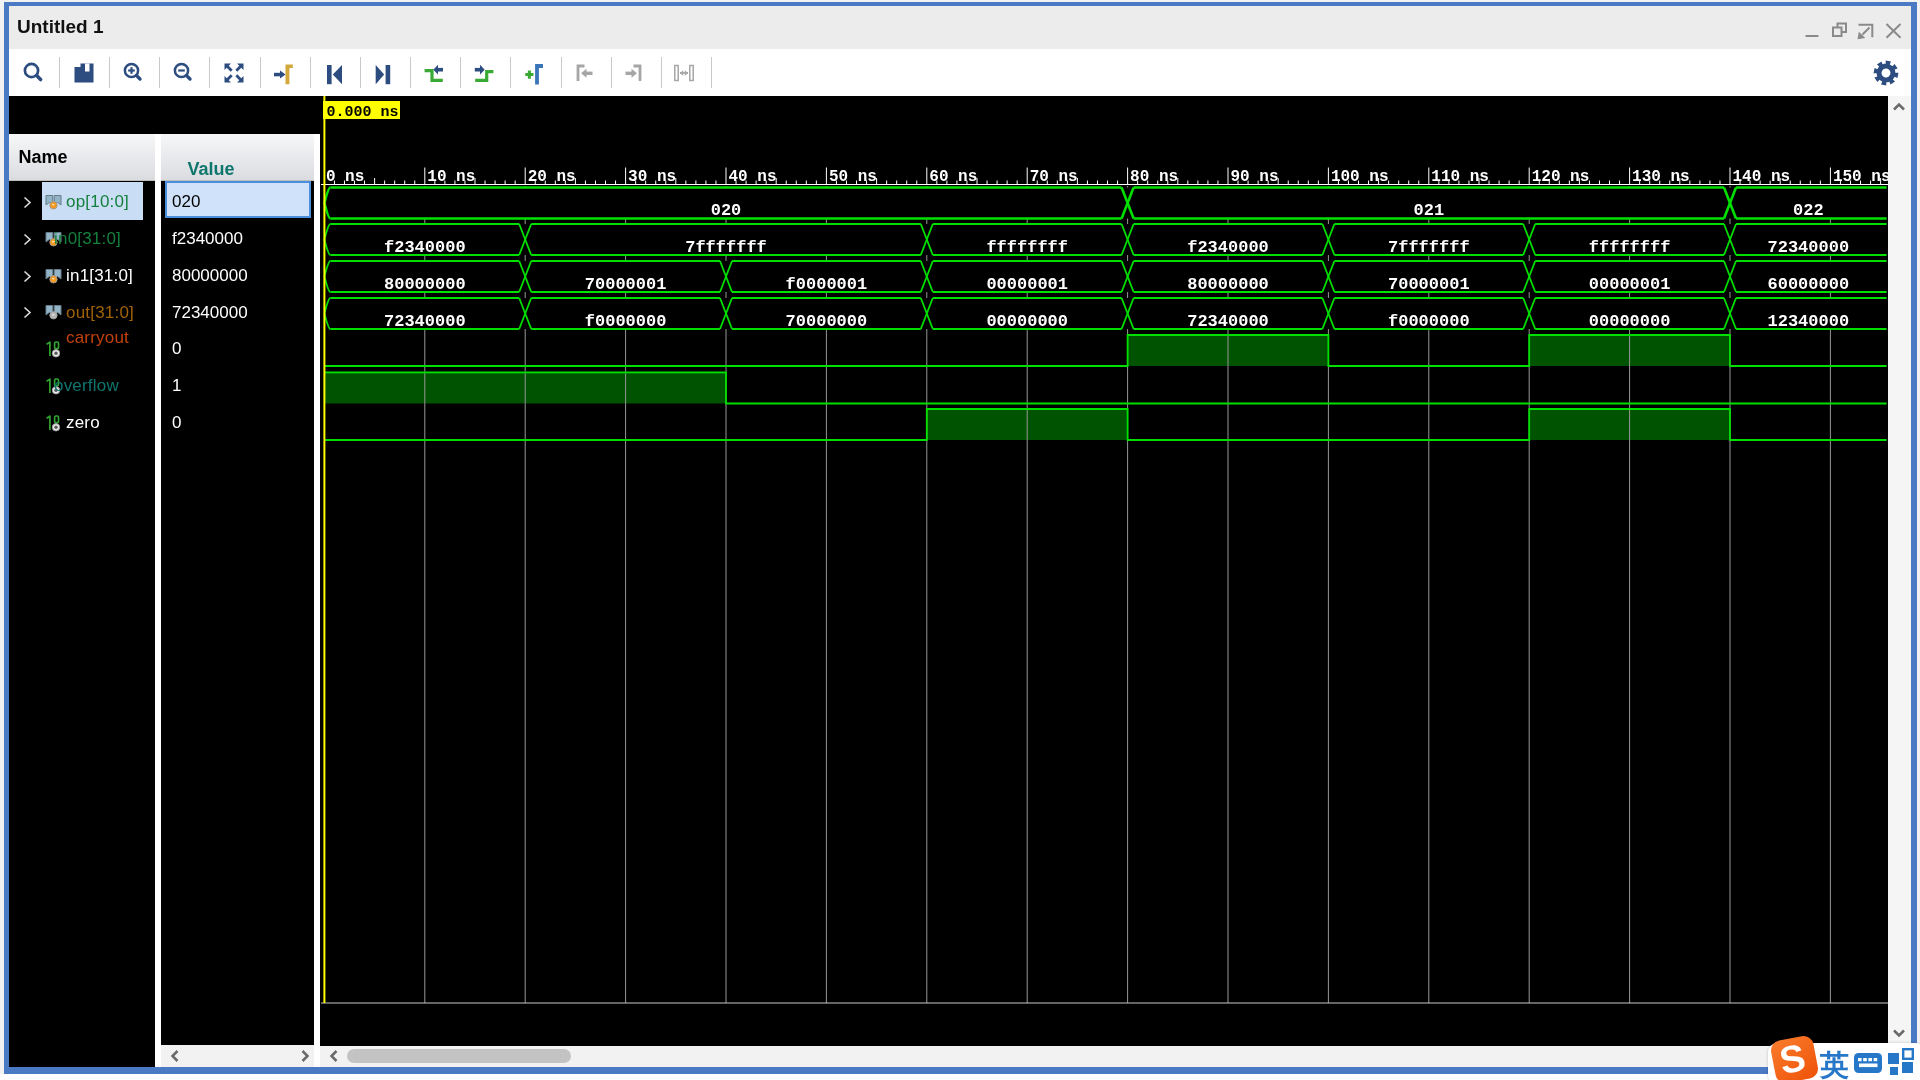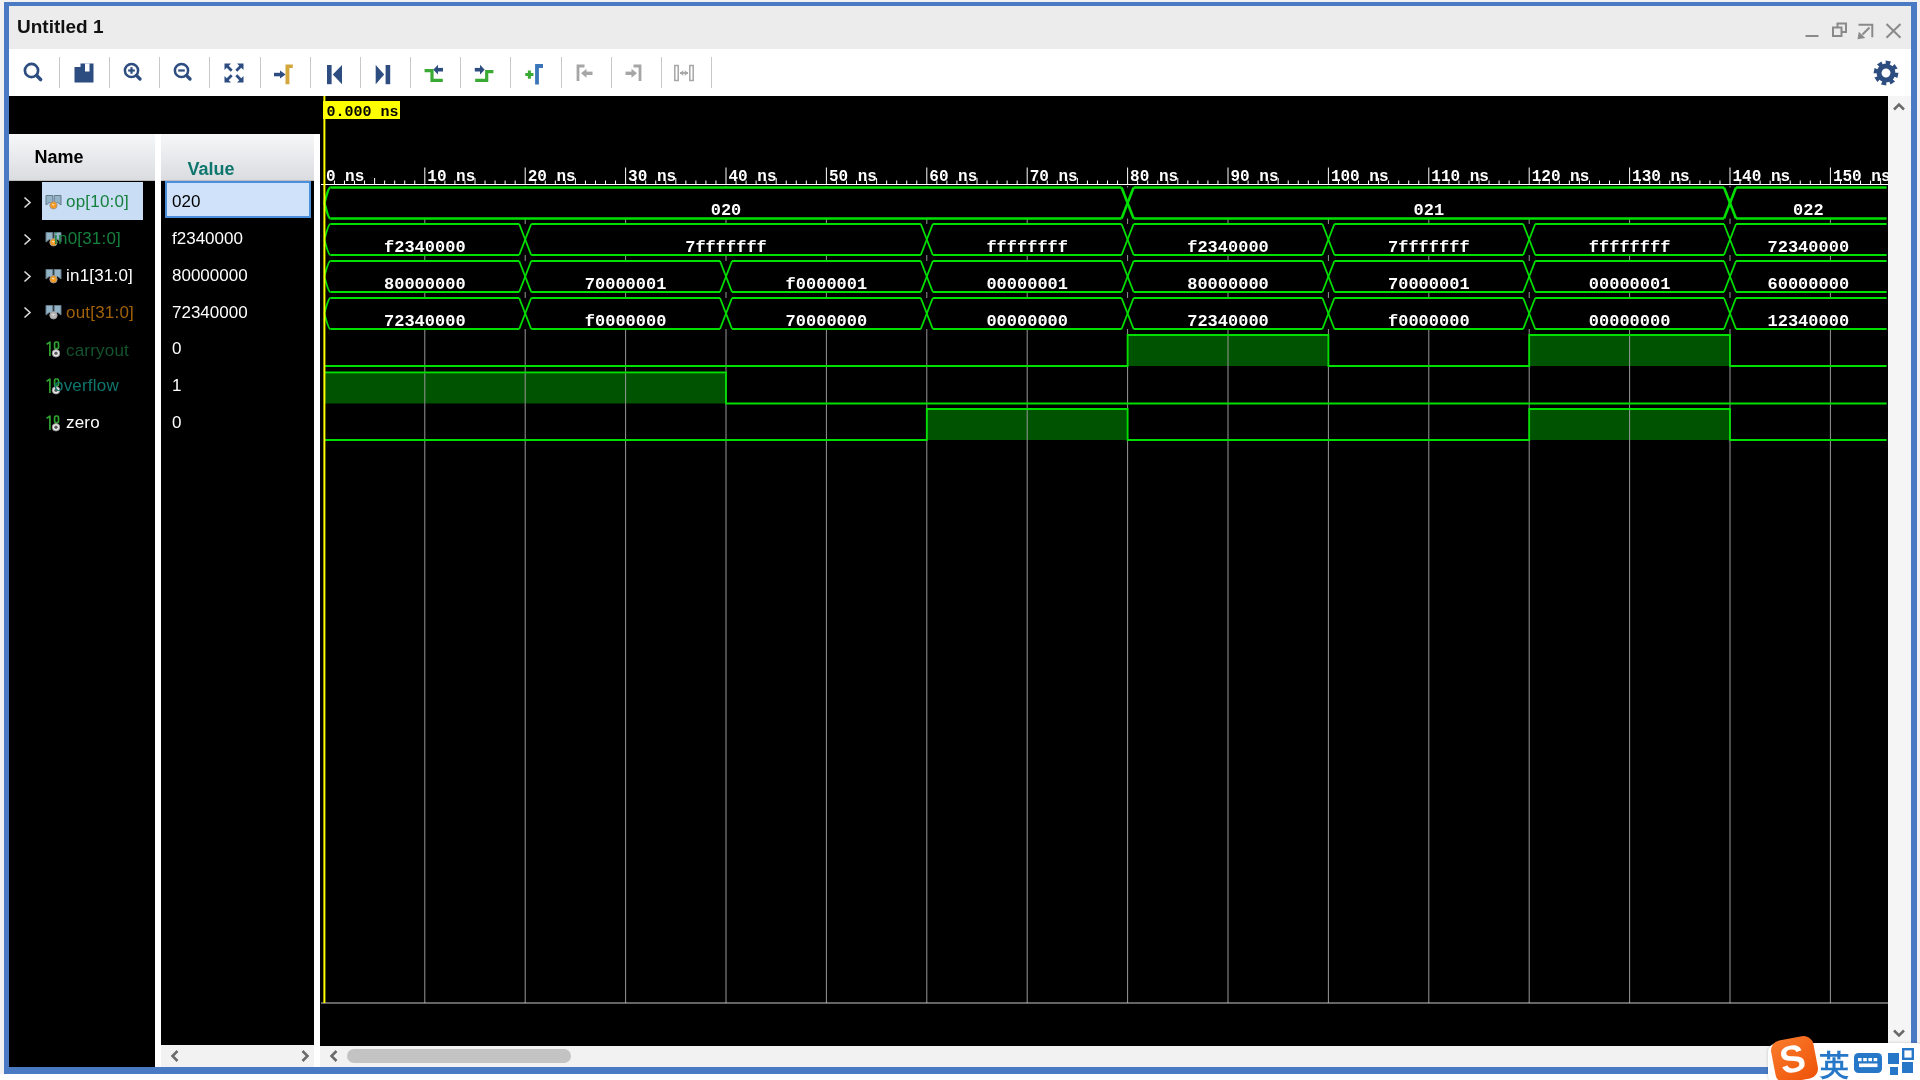--- a/index.html
+++ b/index.html
@@ -121,21 +121,21 @@
     <path d="M20.81 9.06 L21.28 10.54 L24.21 9.88 L24.21 15.12 L21.28 14.46 L20.81 15.94 L20.10 17.32 L22.63 18.93 L18.93 22.63 L17.32 20.10 L15.94 20.81 L14.46 21.28 L15.12 24.21 L9.88 24.21 L10.54 21.28 L9.06 20.81 L7.68 20.10 L6.07 22.63 L2.37 18.93 L4.90 17.32 L4.19 15.94 L3.72 14.46 L0.79 15.12 L0.79 9.88 L3.72 10.54 L4.19 9.06 L4.90 7.68 L2.37 6.07 L6.07 2.37 L7.68 4.90 L9.06 4.19 L10.54 3.72 L9.88 0.79 L15.12 0.79 L14.46 3.72 L15.94 4.19 L17.32 4.90 L18.93 2.37 L22.63 6.07 L20.10 7.68 Z M 16.8 12.5 A 4.3 4.3 0 1 0 8.2 12.5 A 4.3 4.3 0 1 0 16.8 12.5 Z" fill="#2d4d80" fill-rule="evenodd" transform="rotate(11 12.5 12.5)"></path>
   </svg>
 
 <div class="abs" style="left:9px;top:96px;width:311px;height:971px;background:#000"></div>
 
 <div class="abs" style="left:155px;top:134px;width:6px;height:933px;background:#fff"></div>
 <div class="abs" style="left:313.5px;top:134px;width:6.5px;height:933px;background:#fff"></div>
 
 <div class="abs" style="left:9px;top:134px;width:146px;height:47px;background:linear-gradient(#f6f7f8,#dadce0);border-bottom:1px solid #bcbcbc"></div>
 <div class="abs" style="left:161px;top:134px;width:152.5px;height:47px;background:linear-gradient(#f6f7f8,#dadce0);border-bottom:1px solid #bcbcbc"></div>
-<div class="abs" style="left:59px;top:147px;transform:translateX(-50%);font-size:18px;font-weight:bold;color:#000">Name</div>
+<div class="abs" style="left:43px;top:147px;transform:translateX(-50%);font-size:18px;font-weight:bold;color:#000">Name</div>
 <div class="abs" style="left:211px;top:159px;transform:translateX(-50%);font-size:18px;font-weight:bold;color:#0f766e">Value</div>
 
 <div style="position:absolute;left:42px;top:181.5px;width:101px;height:38px;background:#c9ddf5"></div>
 <svg style="position:absolute;left:23px;top:195.5px" width="9" height="13" viewBox="0 0 9 13">
     <path d="M1.5 1.5 L7 6.5 L1.5 11.5" stroke="#dcdcdc" stroke-width="1.6" fill="none"></path>
   </svg>
 <svg style="position:absolute;left:45px;top:193.5px" width="17" height="16" viewBox="0 0 17 16">
 <path d="M1 1.5 L7.8 1.5 L7.8 11 L4.4 8.4 L1 11 Z" fill="#93b4c7" stroke="#667a88" stroke-width="1"></path>
 <path d="M9.2 1.5 L16 1.5 L16 11 L12.6 8.4 L9.2 11 Z" fill="#93b4c7" stroke="#667a88" stroke-width="1"></path>
 <circle cx="8.5" cy="11.3" r="3.7" fill="#f49a20" stroke="#97999b" stroke-width="0.9"></circle>
@@ -179,21 +179,21 @@
 <div style="position:absolute;left:172px;top:302.5px;font:17px 'Liberation Sans',sans-serif;color:#fff">72340000</div>
 <svg style="position:absolute;left:46px;top:339.5px" width="14" height="19" viewBox="0 0 14 19">
 <g stroke="#2fa32f" stroke-width="1.7" fill="none">
 <path d="M0.6 4.2 L3.9 2.2"></path>
 <path d="M3.9 1.6 L3.9 16"></path>
 <rect x="8.6" y="2" width="3.9" height="6.6" rx="1.4"></rect>
 </g>
 <circle cx="10" cy="13.3" r="3.7" fill="#ececec" stroke="#9a9a9a" stroke-width="1"></circle>
 <circle cx="10" cy="13.3" r="1.7" fill="#5a5a5a"></circle>
 </svg>
-<div style="position:absolute;left:66px;top:341px;font:17px 'Liberation Sans',sans-serif;color:#14532d;letter-spacing:0.2px">carryout</div>
+<div style="position:absolute;left:66px;top:328px;font:17px 'Liberation Sans',sans-serif;color:#c2410c;letter-spacing:0.2px">carryout</div>
 <div style="position:absolute;left:172px;top:339px;font:17px 'Liberation Sans',sans-serif;color:#fff">0</div>
 <svg style="position:absolute;left:46px;top:376.5px" width="14" height="19" viewBox="0 0 14 19">
 <g stroke="#2fa32f" stroke-width="1.7" fill="none">
 <path d="M0.6 4.2 L3.9 2.2"></path>
 <path d="M3.9 1.6 L3.9 16"></path>
 <rect x="8.6" y="2" width="3.9" height="6.6" rx="1.4"></rect>
 </g>
 <circle cx="10" cy="13.3" r="3.7" fill="#ececec" stroke="#9a9a9a" stroke-width="1"></circle>
 <circle cx="10" cy="13.3" r="1.7" fill="#5a5a5a"></circle>
 </svg>

